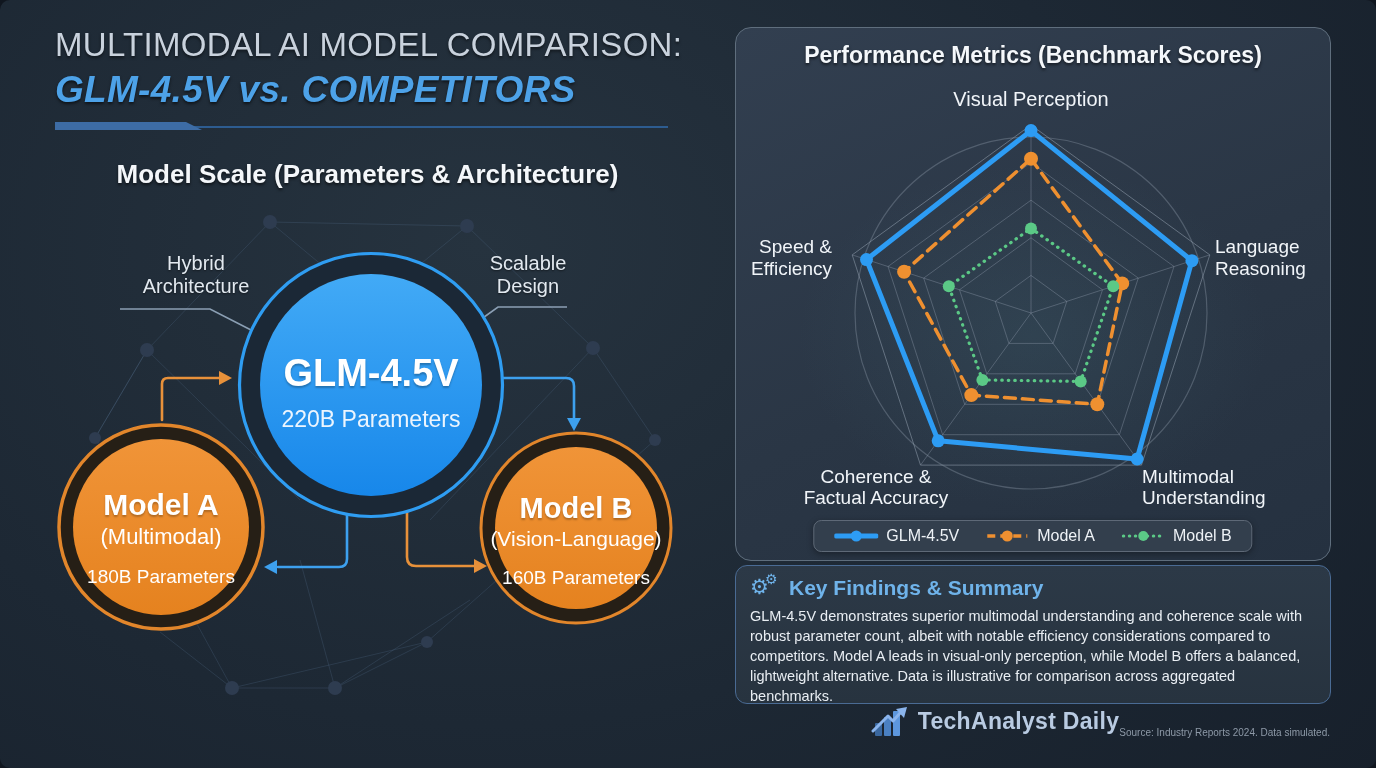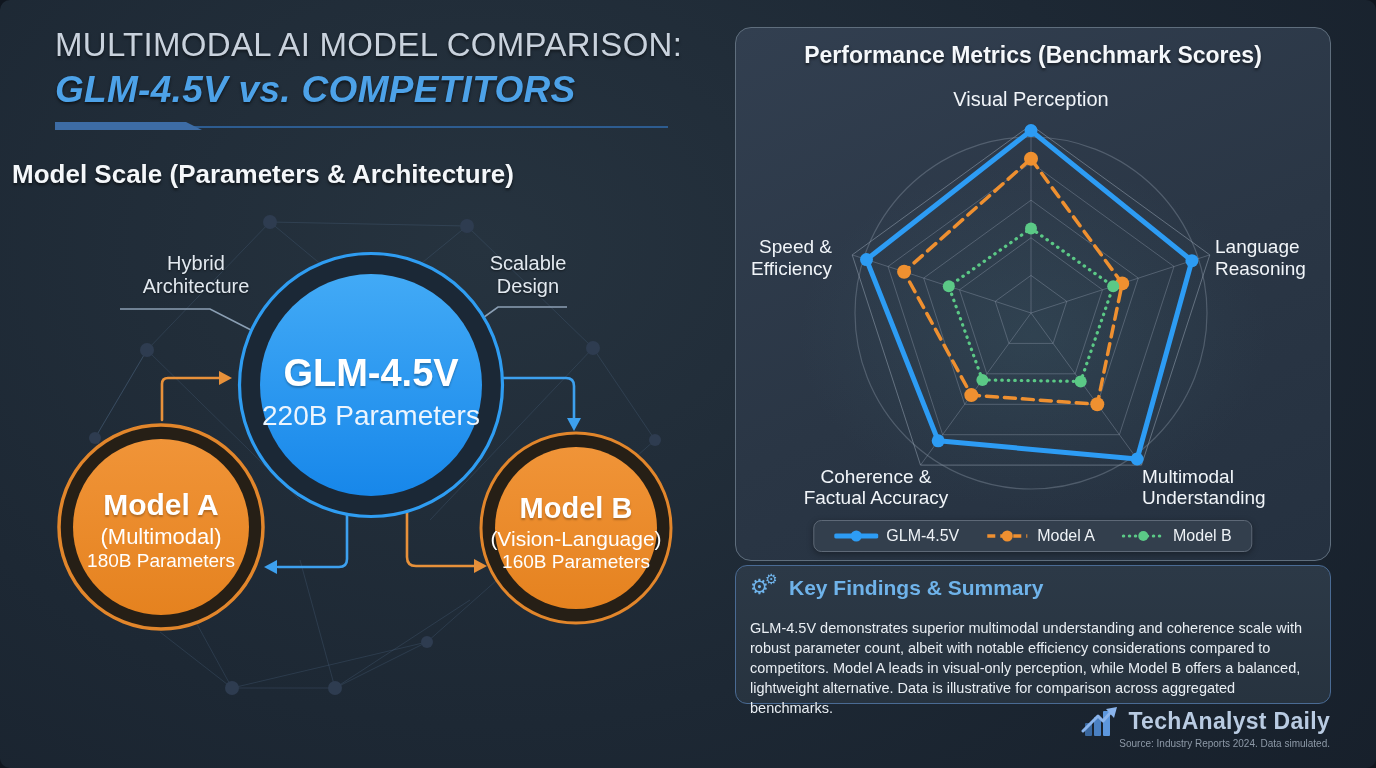--- a/index.html
+++ b/index.html
@@ -7,33 +7,33 @@
     font-family:"Liberation Sans",sans-serif;
     background:radial-gradient(95% 130% at 35% 32%, #26333f 0%, #1d2834 48%, #151d28 100%);border-radius:10px;}
   
   #left-svg{position:absolute;left:0;top:0;}
   .title-block{position:absolute;left:55px;top:26px;width:640px;}
   .title-1{font-size:33px;font-weight:500;color:#c9d2dd;letter-spacing:.3px;text-shadow:0 2px 3px rgba(0,0,0,.5);}
   .title-2{font-size:37px;font-weight:700;color:#4da2e8;margin-top:5px;letter-spacing:.3px;text-shadow:0 2px 3px rgba(0,0,0,.55);font-style:italic;}
   .divider-thin{position:absolute;left:55px;top:126px;width:613px;height:2px;background:#2d5c90;}
   .divider-thick{position:absolute;left:55px;top:122px;width:147px;height:8px;background:#3d6ca5;
     clip-path:polygon(0 0, calc(100% - 16px) 0, 100% 100%, 0 100%);}
-  .section-title{position:absolute;left:12px;top:159px;width:735px;
+  .section-title{position:absolute;left:0;top:159px;width:735px;text-align:center;
     font-size:26px;font-weight:700;color:#f4f7fa;text-shadow:0 2px 3px rgba(0,0,0,.6);}
   .node-label{position:absolute;text-align:center;color:#fff;}
   .glm-label{left:236px;top:352px;width:270px;}
   .glm-name{font-size:38px;font-weight:700;text-shadow:0 2px 2px rgba(0,0,0,.25);}
-  .glm-params{font-size:28px;color:#ecf5fe;margin-top:5px;}
+  .glm-params{font-size:23px;color:#ecf5fe;margin-top:11px;}
   .ma-label{left:56px;top:488px;width:210px;}
   .mb-label{left:471px;top:492px;width:210px;}
   .m-name{font-size:30px;font-weight:700;text-shadow:0 2px 2px rgba(0,0,0,.25);}
   .mb-label .m-name{font-size:29px;}
   .m-type{font-size:22px;margin-top:2px;}
   .mb-label .m-type{font-size:21px;}
-  .m-params{font-size:19px;margin-top:0;}
+  .m-params{font-size:19px;margin-top:16px;}
   .callout{position:absolute;width:180px;text-align:center;font-size:20px;line-height:1.15;color:#e2e9f0;text-shadow:0 1px 2px rgba(0,0,0,.5);}
   .callout-left{left:106px;top:252px;}
   .callout-right{left:438px;top:252px;}
   
   .panel{position:absolute;box-sizing:border-box;}
   .radar-panel{left:735px;top:27px;width:596px;height:534px;border:1.5px solid #5f6e7d;border-radius:16px;
     background:
       radial-gradient(55% 45% at 50% 58%, rgba(72,115,128,.20), rgba(72,115,128,0) 72%),
       linear-gradient(155deg,#323f50 0%, #2a3645 55%, #253140 100%);}
   .radar-title{position:absolute;left:0;top:14px;width:100%;text-align:center;
@@ -42,23 +42,23 @@
   .legend{position:absolute;left:50%;top:492px;transform:translateX(-50%);display:flex;gap:26px;align-items:center;
     background:#333f4d;border:1.5px solid #5e6977;border-radius:8px;padding:6px 20px;box-shadow:0 2px 6px rgba(0,0,0,.35);}
   .legend-item{display:flex;align-items:center;gap:8px;}
   .legend-label{font-size:16px;color:#eef2f6;white-space:nowrap;}
   .findings-panel{left:735px;top:565px;width:596px;height:139px;border:1.5px solid #4a6b94;border-radius:12px;
     background:linear-gradient(180deg,#2c3947,#27333f);padding:9px 14px 0 14px;}
   .findings-header{display:flex;align-items:center;gap:9px;color:#6fb3ea;font-size:21px;font-weight:700;}
   .gears{position:relative;width:30px;height:26px;color:#6fb3ea;font-family:"DejaVu Sans",sans-serif;}
   .gear-big{position:absolute;left:0;top:2px;font-size:21px;line-height:1;}
   .gear-small{position:absolute;left:15px;top:-3px;font-size:14px;line-height:1;}
-  .findings-body{margin-top:17px;font-size:14.5px;line-height:1.38;color:#e9eef3;}
+  .findings-body{margin-top:5px;font-size:14.5px;line-height:1.38;color:#e9eef3;}
   
-  .footer{position:absolute;right:46px;top:705px;display:flex;flex-direction:column;align-items:flex-end;}
+  .footer{position:absolute;right:46px;top:705px;display:flex;flex-direction:row;align-items:flex-end;}
   .brand-row{display:flex;align-items:center;gap:9px;}
   .brand-text{font-size:23px;font-weight:600;color:#b9cbe2;letter-spacing:.3px;}
   .source{font-size:10px;color:#8d99a7;}
 </style>
 </head>
 <body>
 
 <div class="page">
 
   <svg id="left-svg" width="735" height="768" viewBox="0 0 735 768">

